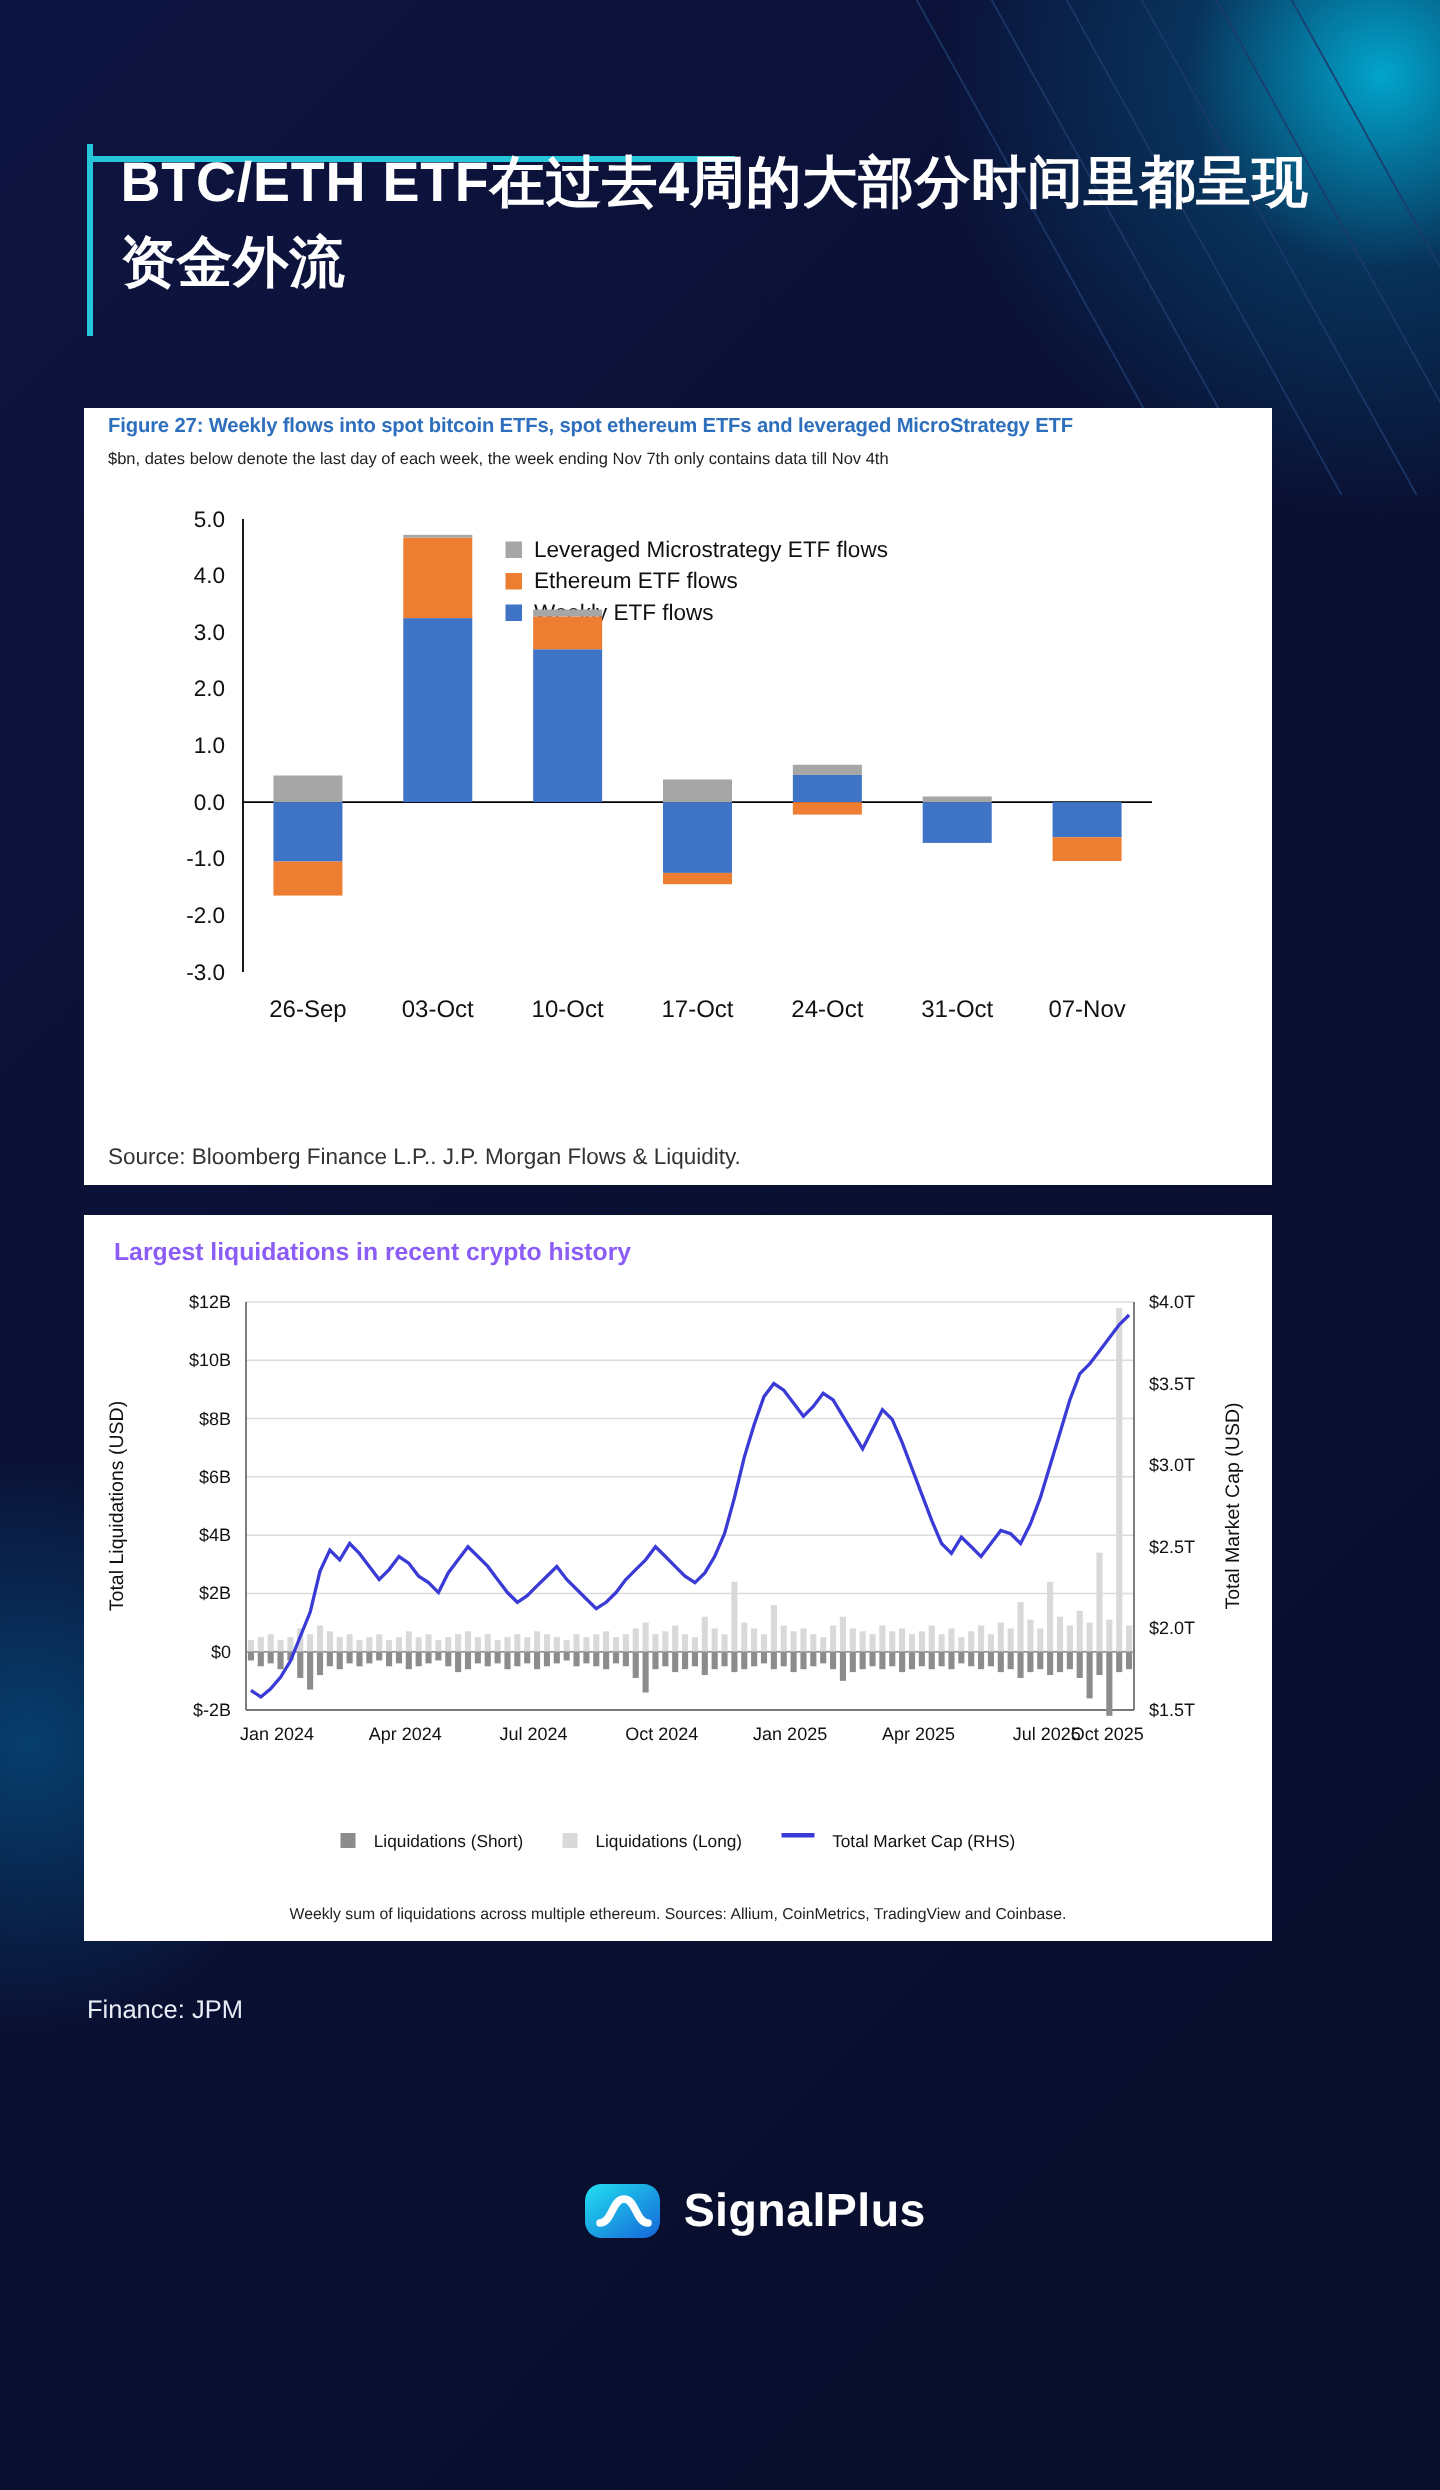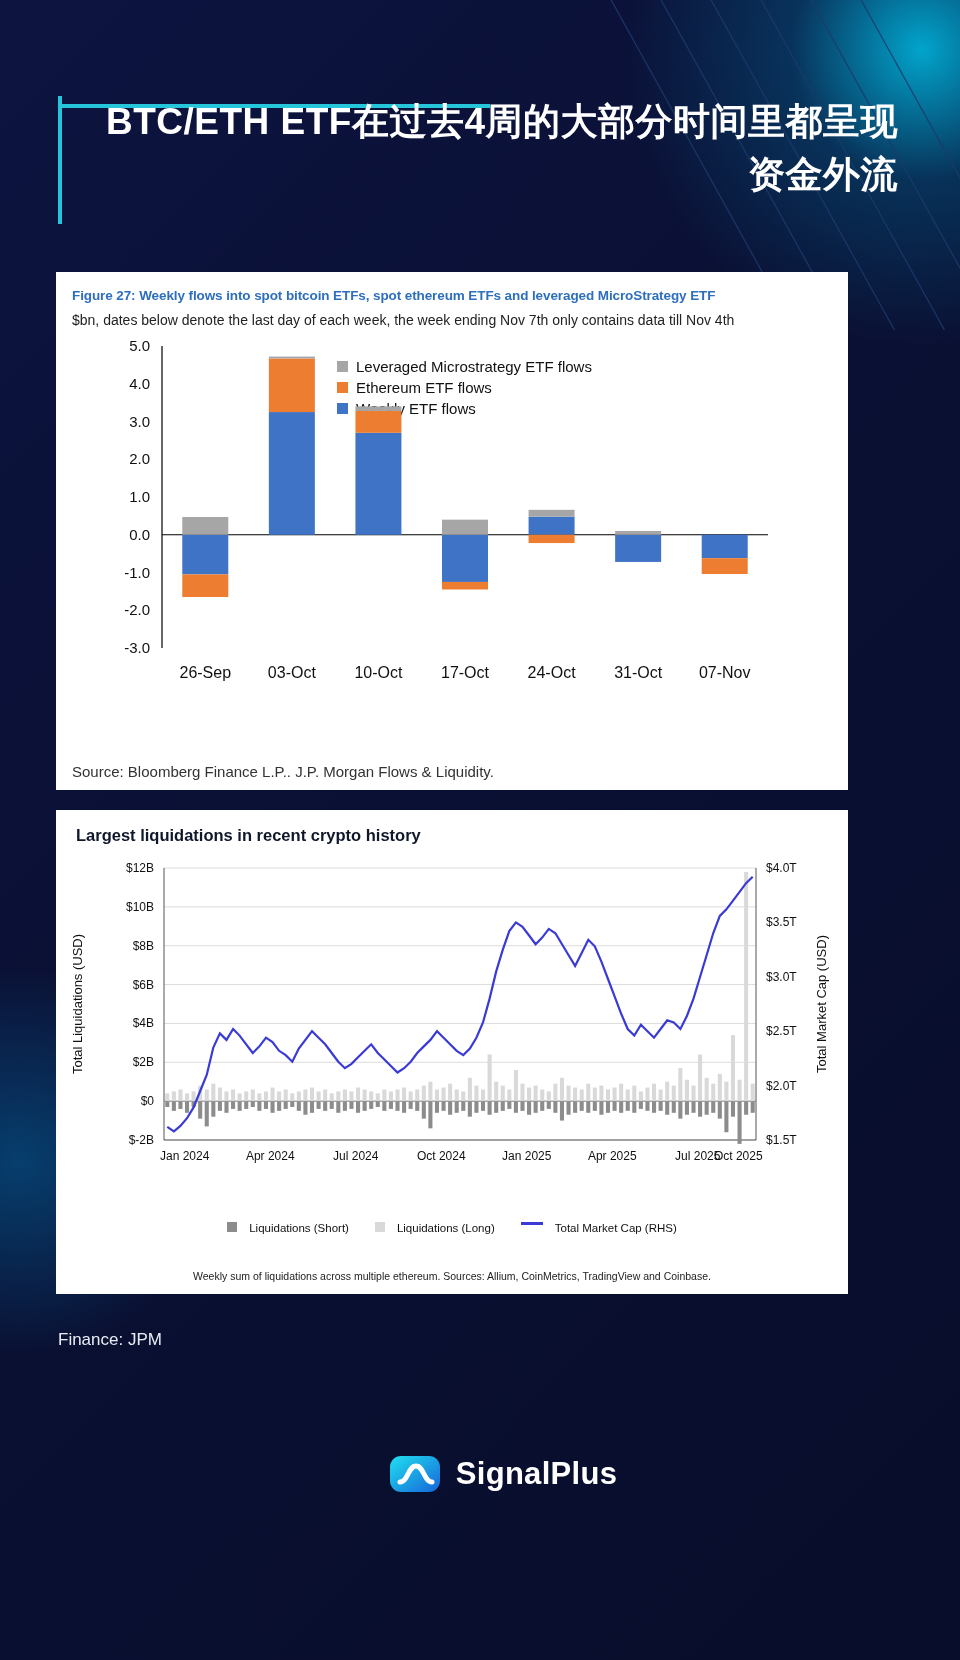--- a/index.html
+++ b/index.html
@@ -20,21 +20,21 @@
   }
   
   .deco {
     position: absolute; top: 0; right: 0; width: 520px; height: 330px;
     overflow: hidden; pointer-events: none;
   }
   .deco svg { display: block; }
 
   .title-wrap {
     position: absolute; left: 58px; top: 96px; width: 840px;
-    display: flex; align-items: flex-start; gap: 18px; text-align: right;
+    display: flex; align-items: flex-start; gap: 18px;
   }
   .title-bar {
     width: 5px; align-self: stretch; min-height: 128px;
     background: #26c6da;
   }
   .title-text {
     color: #ffffff;
     font-size: 37px;
     font-weight: bold;
     line-height: 1.42;
@@ -47,43 +47,43 @@
 
   
   .card {
     position: absolute;
     background: #ffffff;
     overflow: hidden;
   }
   #card1 { left: 56px; top: 272px; width: 792px; height: 518px; }
   .c1-title {
     color: #2e6fbd; font-size: 13.5px; font-weight: bold;
-    padding: 16px 14px 0 16px; letter-spacing: -0.1px;
+    padding: 4px 14px 0 16px; letter-spacing: -0.1px;
   }
   .c1-sub {
-    color: #222; font-size: 14px; padding: 9px 14px 0 16px;
+    color: #222; font-size: 11px; padding: 9px 14px 0 16px;
   }
   .c1-source {
     position: absolute; left: 16px; bottom: 10px;
     color: #333; font-size: 15px;
   }
   .c1-plot {
     position: absolute; left: 0; top: 60px; width: 792px; height: 420px;
   }
   .legend1 {
     position: absolute; left: 281px; top: 86px;
     font-size: 15px; color: #111;
   }
   .legend1 .row { display: flex; align-items: center; gap: 8px; margin-bottom: 4px; }
   .legend1 .sw { width: 11px; height: 11px; display: inline-block; }
 
   
   #card2 { left: 56px; top: 810px; width: 792px; height: 484px; }
   .c2-title {
-    color: #0f172a; font-size: 16.5px; font-weight: bold;
+    color: #8b5cf6; font-size: 16.5px; font-weight: bold;
     padding: 16px 0 0 20px;
   }
   .c2-plot { position: absolute; left: 0; top: 42px; width: 792px; height: 372px; }
   .legend2 {
     position: absolute; left: 0; right: 0; top: 412px;
     display: flex; justify-content: center; gap: 26px;
     font-size: 11.5px; color: #111;
   }
   .legend2 .row { display: flex; align-items: flex-start; gap: 12px; }
   .legend2 .sw { width: 10px; height: 10px; display: inline-block; }

